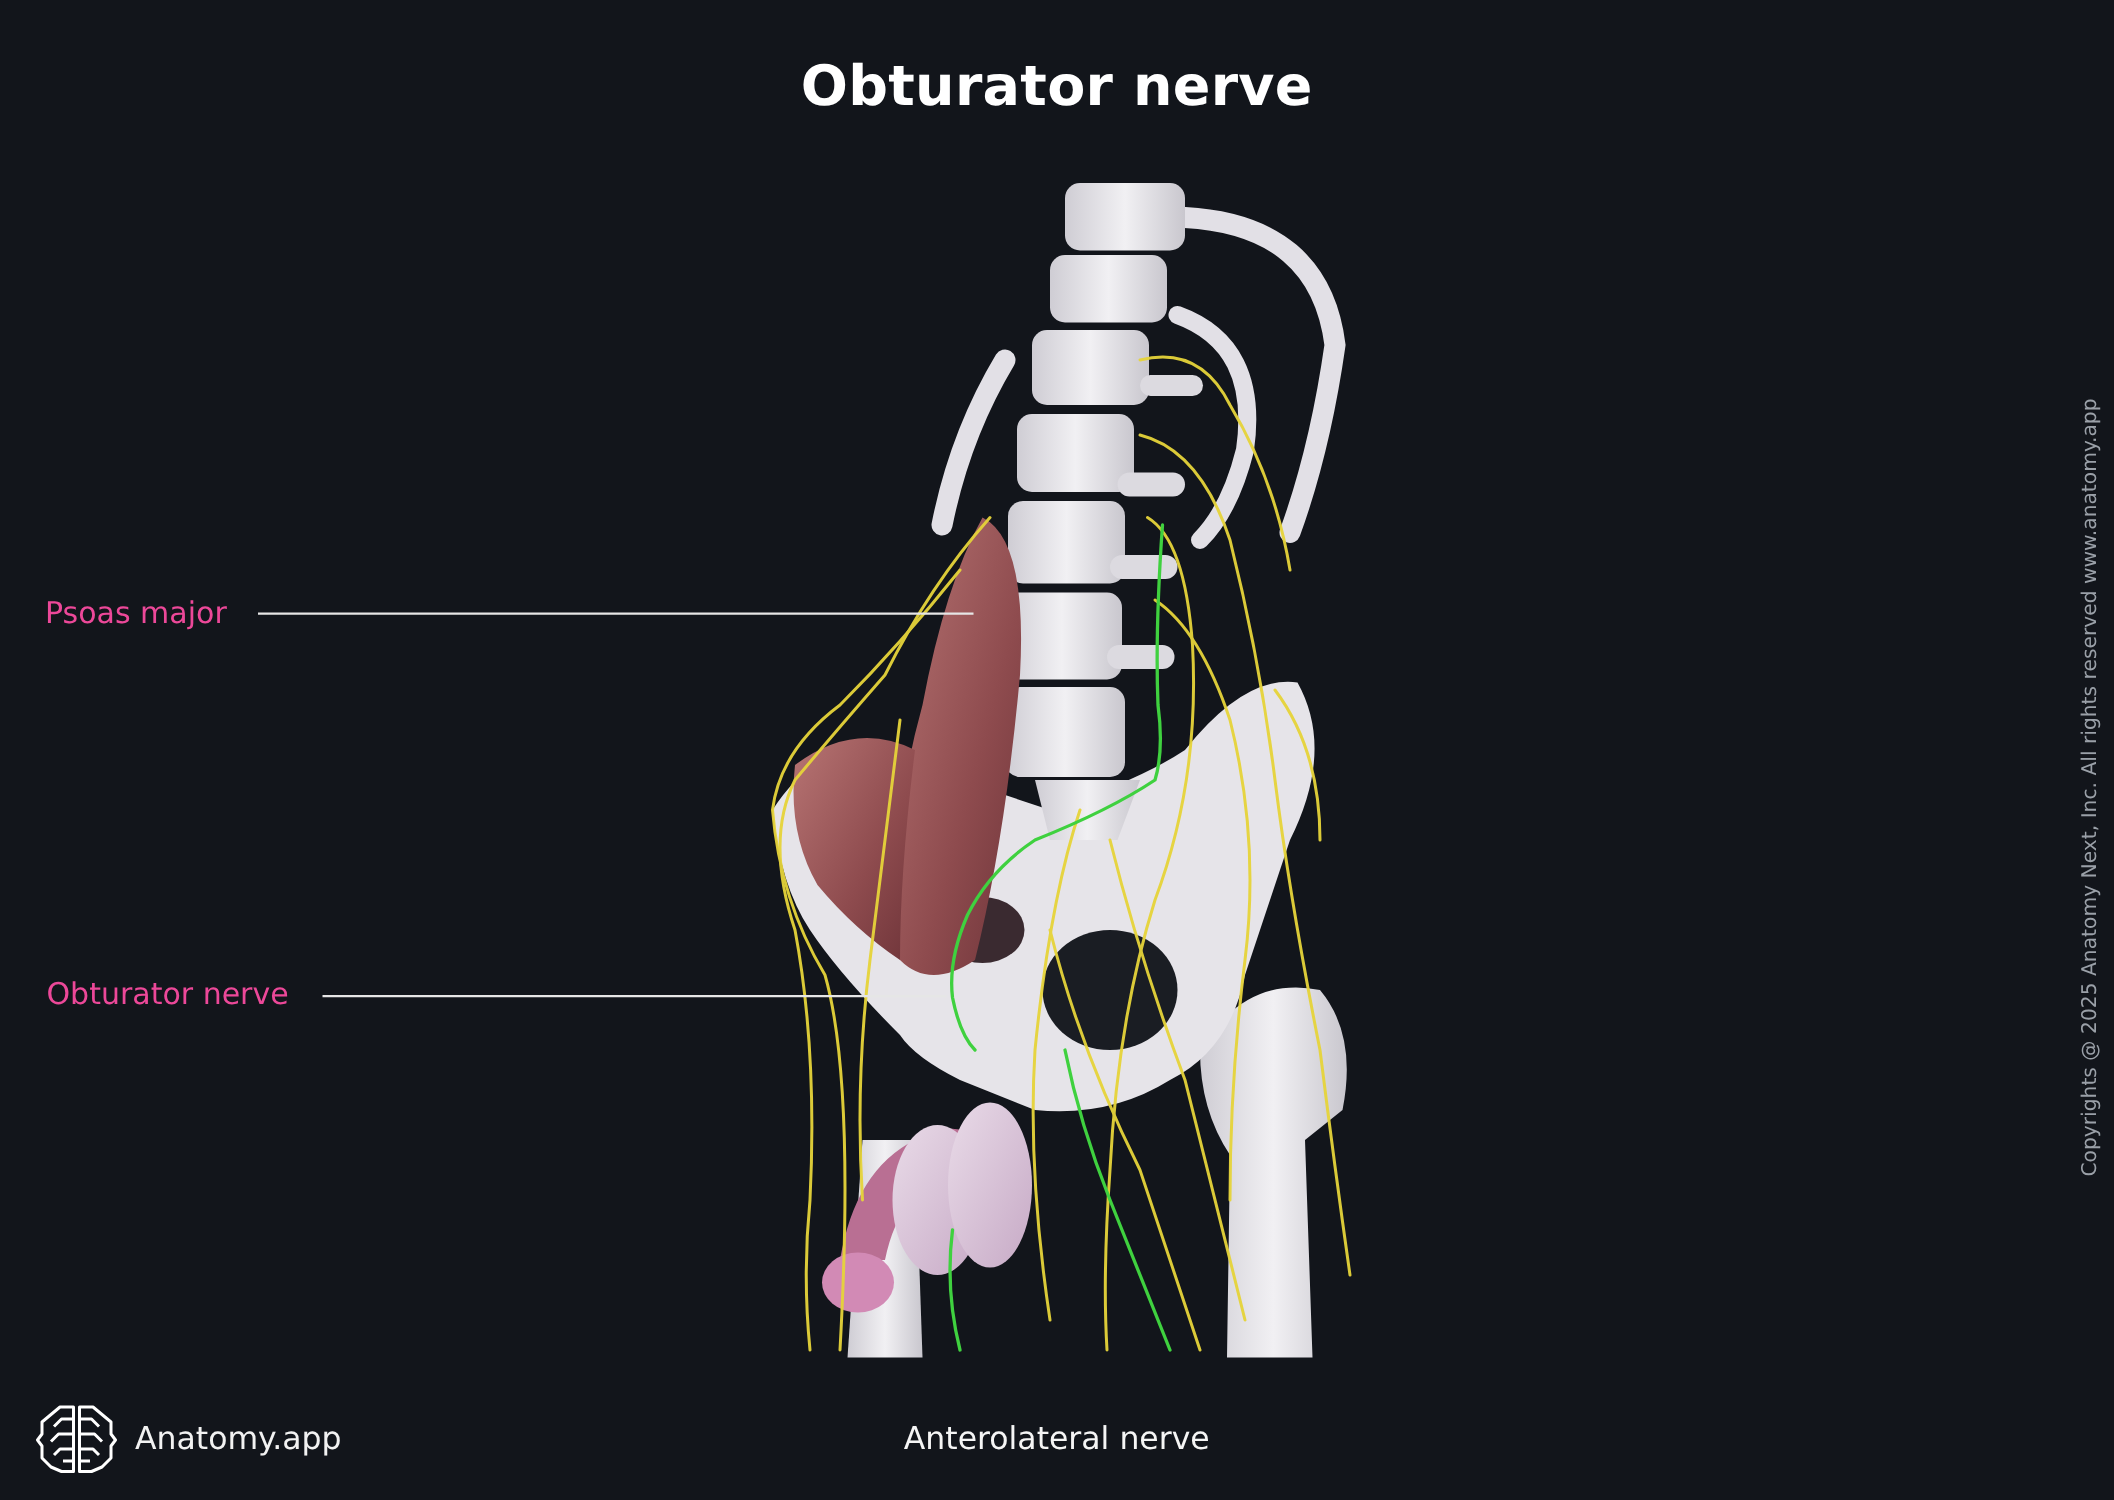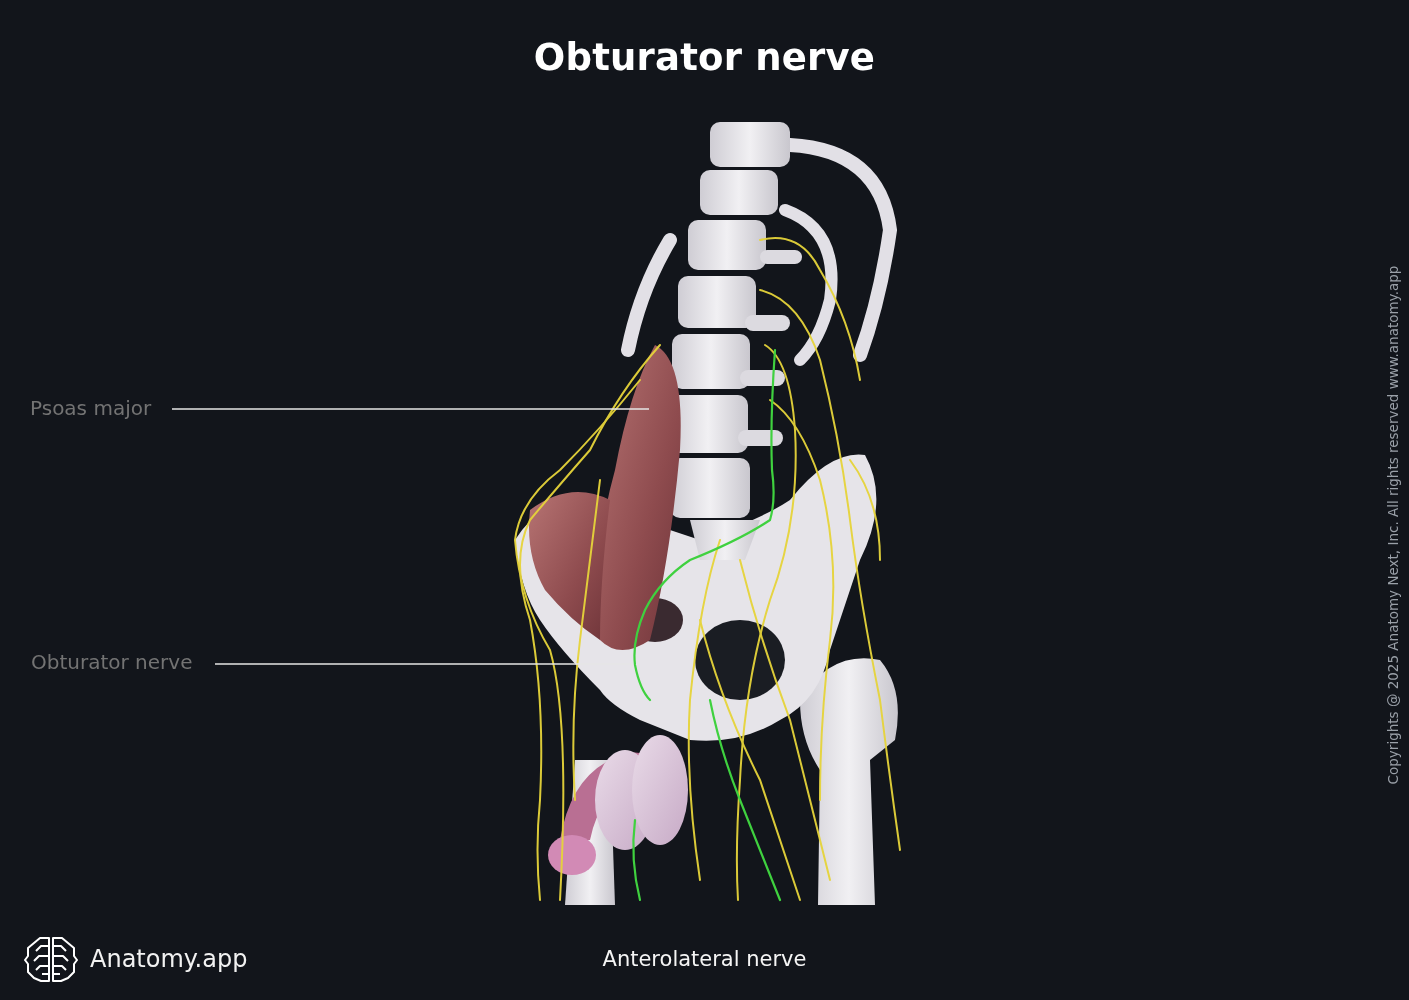--- a/index.html
+++ b/index.html
@@ -9,25 +9,25 @@
     font-family: "DejaVu Sans", "Liberation Sans", sans-serif;
     color: #ffffff;
     position: relative;
   }
   .title {
     position: absolute; left: 0; right: 0; top: 36px;
     text-align: center; font-size: 37px; font-weight: bold; letter-spacing: 0.2px;
   }
   .illustration { position: absolute; left: 0; top: 0; width: 1409px; height: 1000px; }
   .label {
-    position: absolute; font-size: 20px; color: #737373; white-space: nowrap;
+    position: absolute; font-size: 20px; color: #ec4899; white-space: nowrap;
   }
   .brand { position: absolute; left: 24px; top: 934px; display: flex; align-items: center; }
   .brand .logo { width: 54px; height: 50px; }
-  .brand .name { margin-left: 12px; font-size: 24px; color: #f2f2f2; }
+  .brand .name { margin-left: 12px; font-size: 21px; color: #f2f2f2; }
   .view {
     position: absolute; left: 0; right: 0; top: 947px; text-align: center; font-size: 21px; color: #f5f5f5;
   }
   .copyright {
     position: absolute; left: 1393px; top: 525px;
     transform: translate(-50%, -50%) rotate(-90deg);
     font-size: 13.5px; color: #9aa0a8; white-space: nowrap;
   }
 </style>
 </head>

